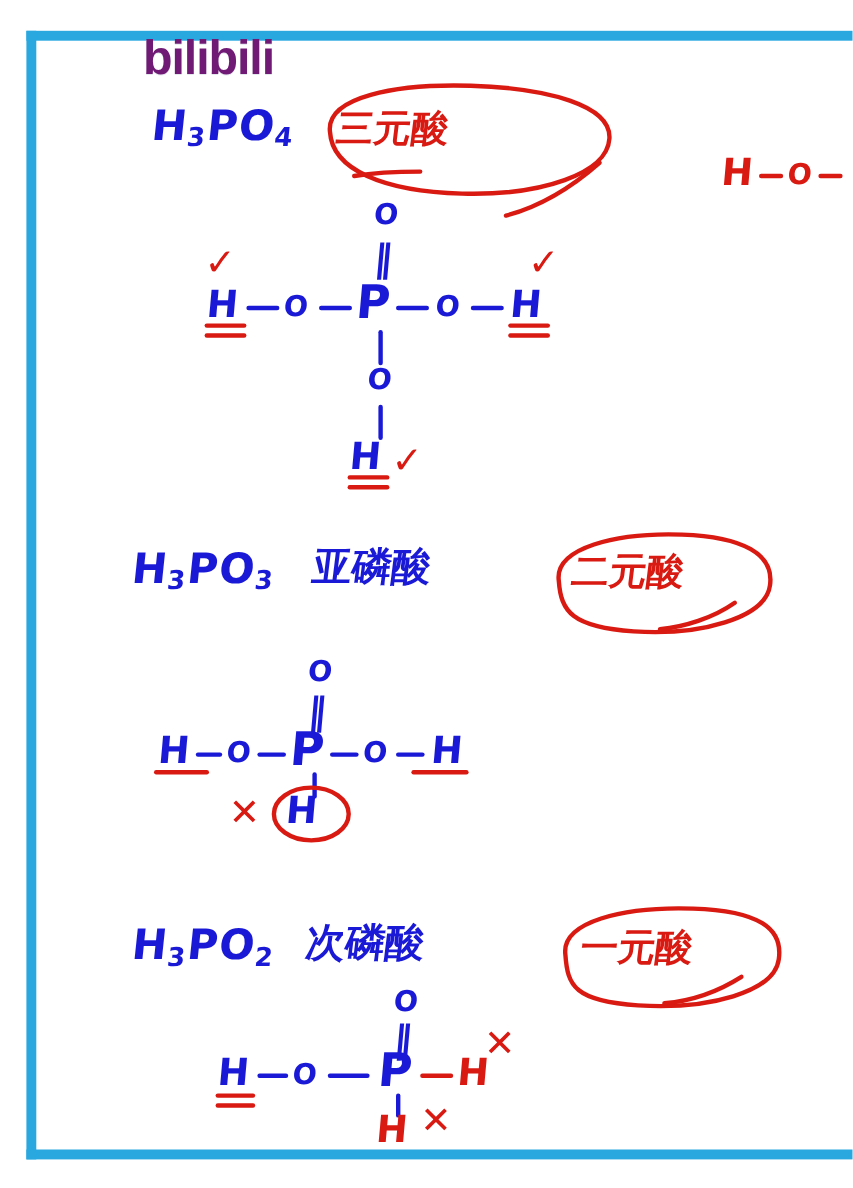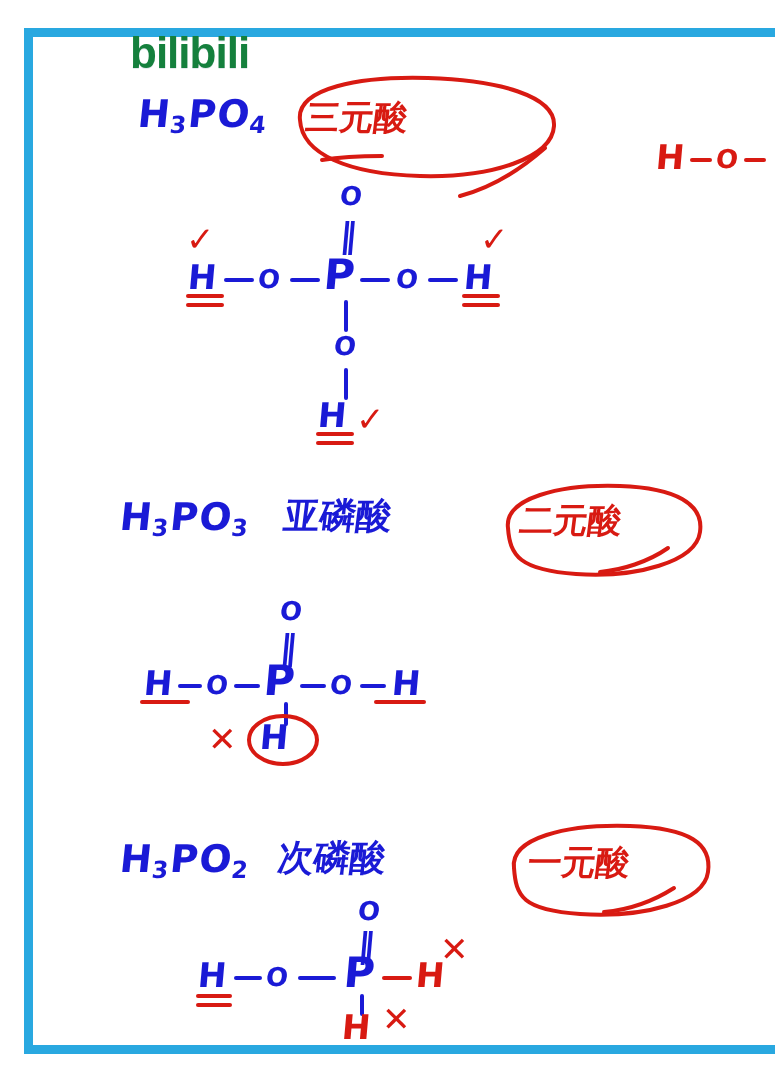--- a/index.html
+++ b/index.html
@@ -34,21 +34,21 @@
 
   
   .watermark {
     position: absolute;
     left: 130px;
     top: 28px;
     font-family: "Liberation Sans", sans-serif;
     font-size: 44px;
     font-weight: bold;
     letter-spacing: -1px;
-    color: #15803d;
+    color: #701a75;
     text-shadow: 0 1px 0 #e4e9ee;
     user-select: none;
   }
 
   
   .ink {
     position: absolute;
     white-space: nowrap;
     line-height: 1;
   }

